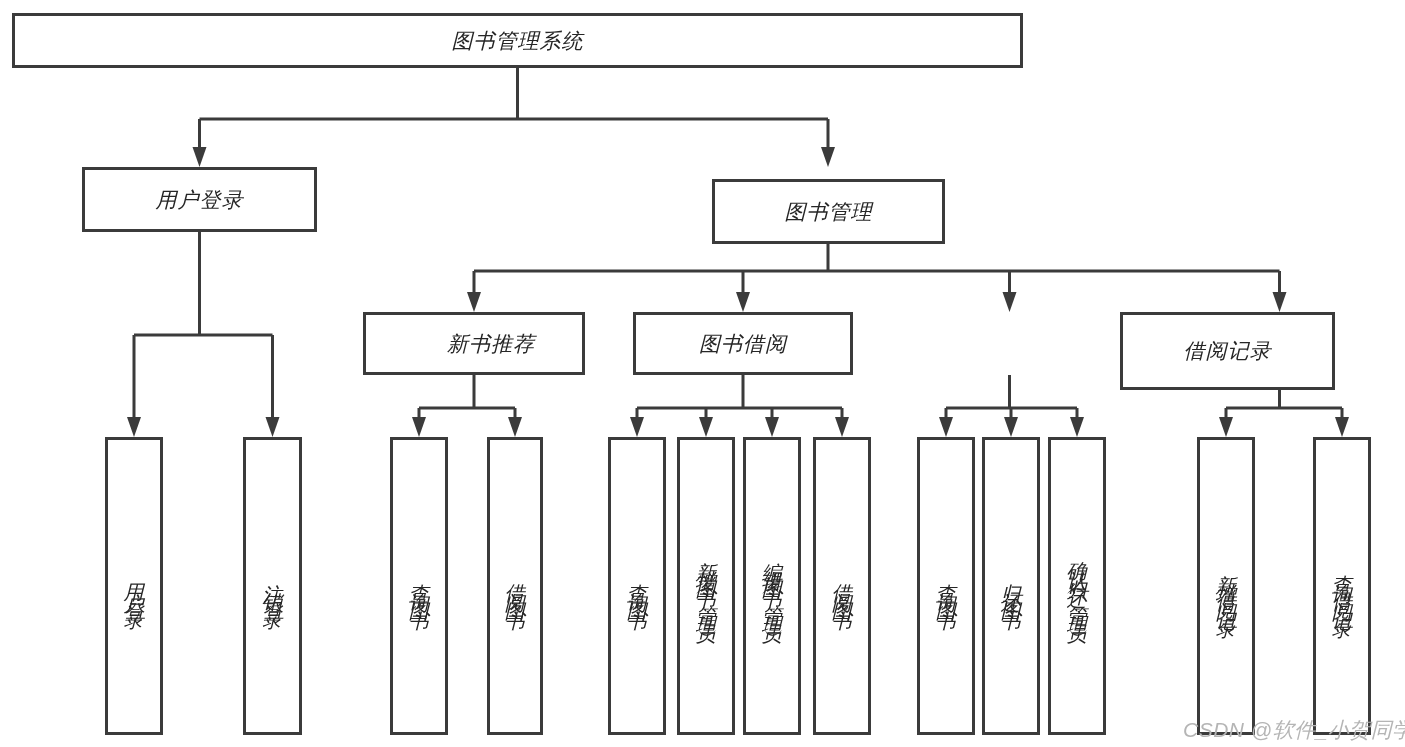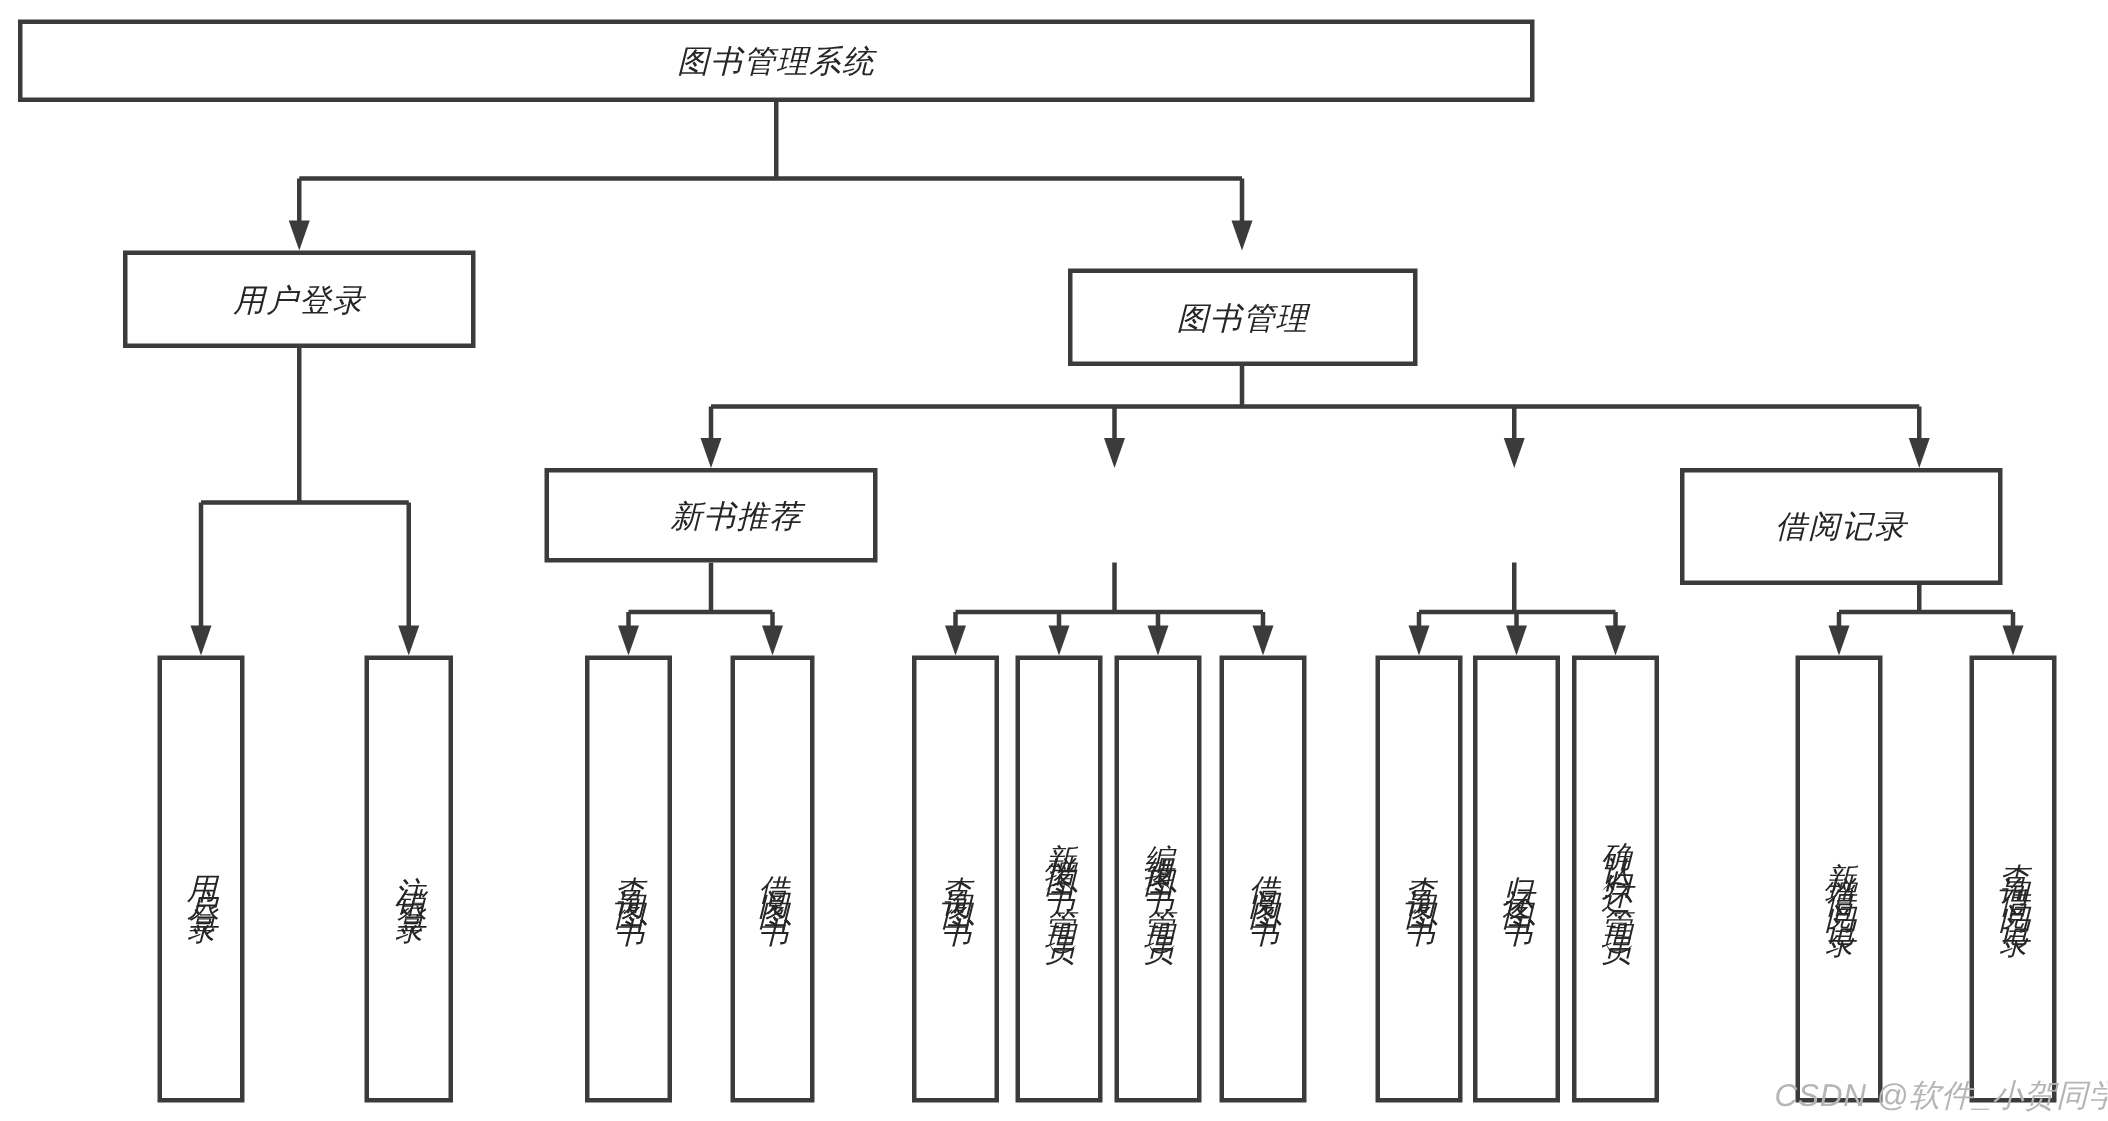--- a/index.html
+++ b/index.html
@@ -112,20 +112,23 @@
   <div class="node hnode" style="left:82px; top:167px; width:235px; height:65px;">
     <span>用户登录</span>
   </div>
   <div class="node hnode" style="left:712px; top:167px; width:233px; height:65px;margin-top:12px;">
     <span>图书管理</span>
   </div>
 
   <div class="node hnode" style="left:363px; top:312px; width:222px; height:63px;padding-left:34px;">
     <span>新书推荐</span>
   </div>
+  <div class="node hnode" style="left:633px; top:312px; width:220px; height:63px;">
+    <span>图书借阅</span>
+  </div>
   <div class="node hnode" style="left:1120px; top:312px; width:215px; height:78px;">
     <span>借阅记录</span>
   </div>
 
   <div class="node vnode" style="left:105px; top:437px; width:58px; height:298px;">
     <span>用户登录</span>
   </div>
   <div class="node vnode" style="left:243px; top:437px; width:59px; height:298px;">
     <span>注销登录</span>
   </div>

